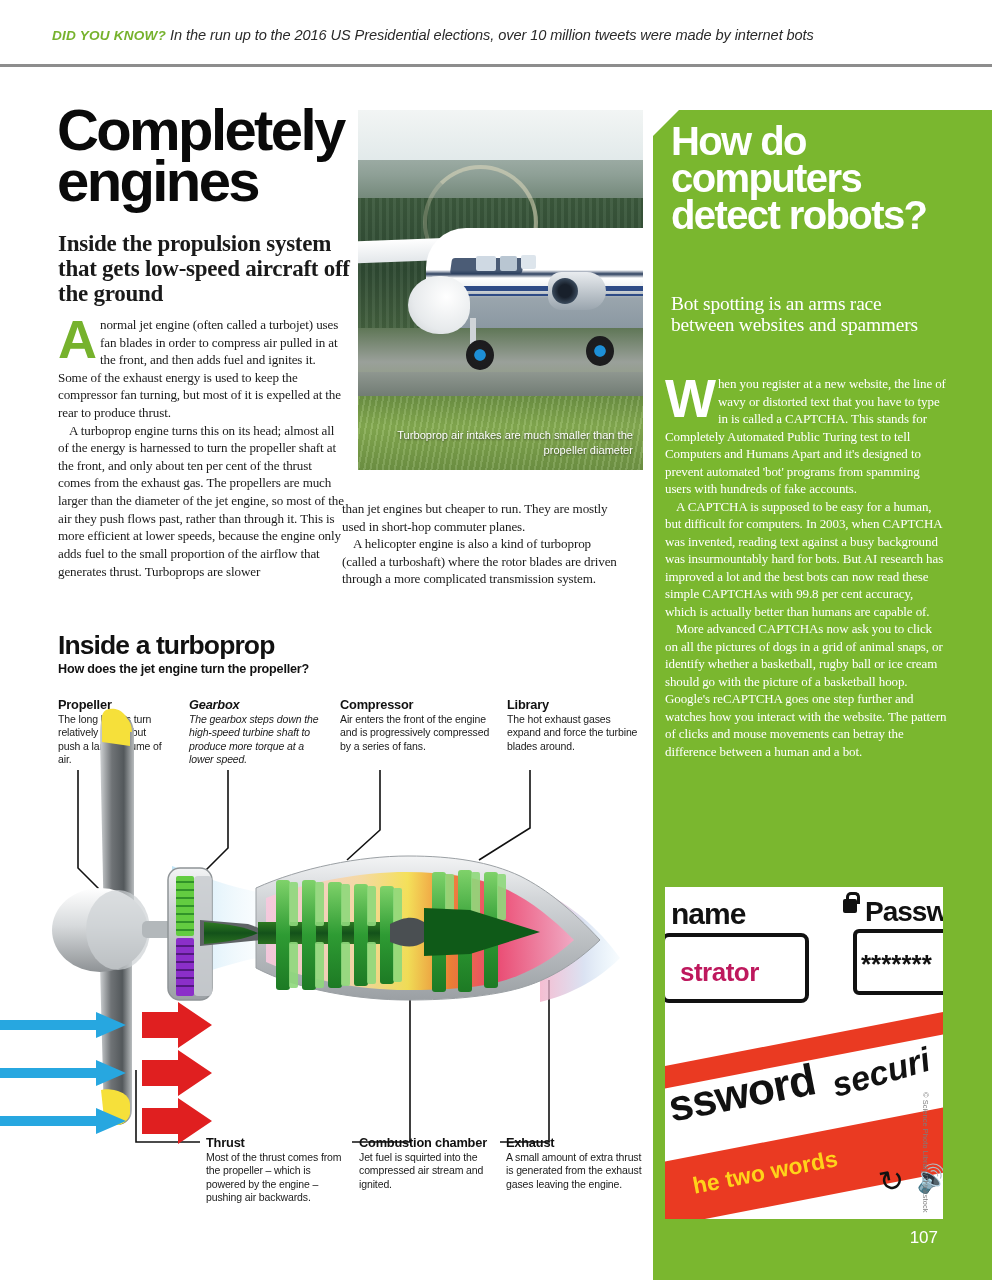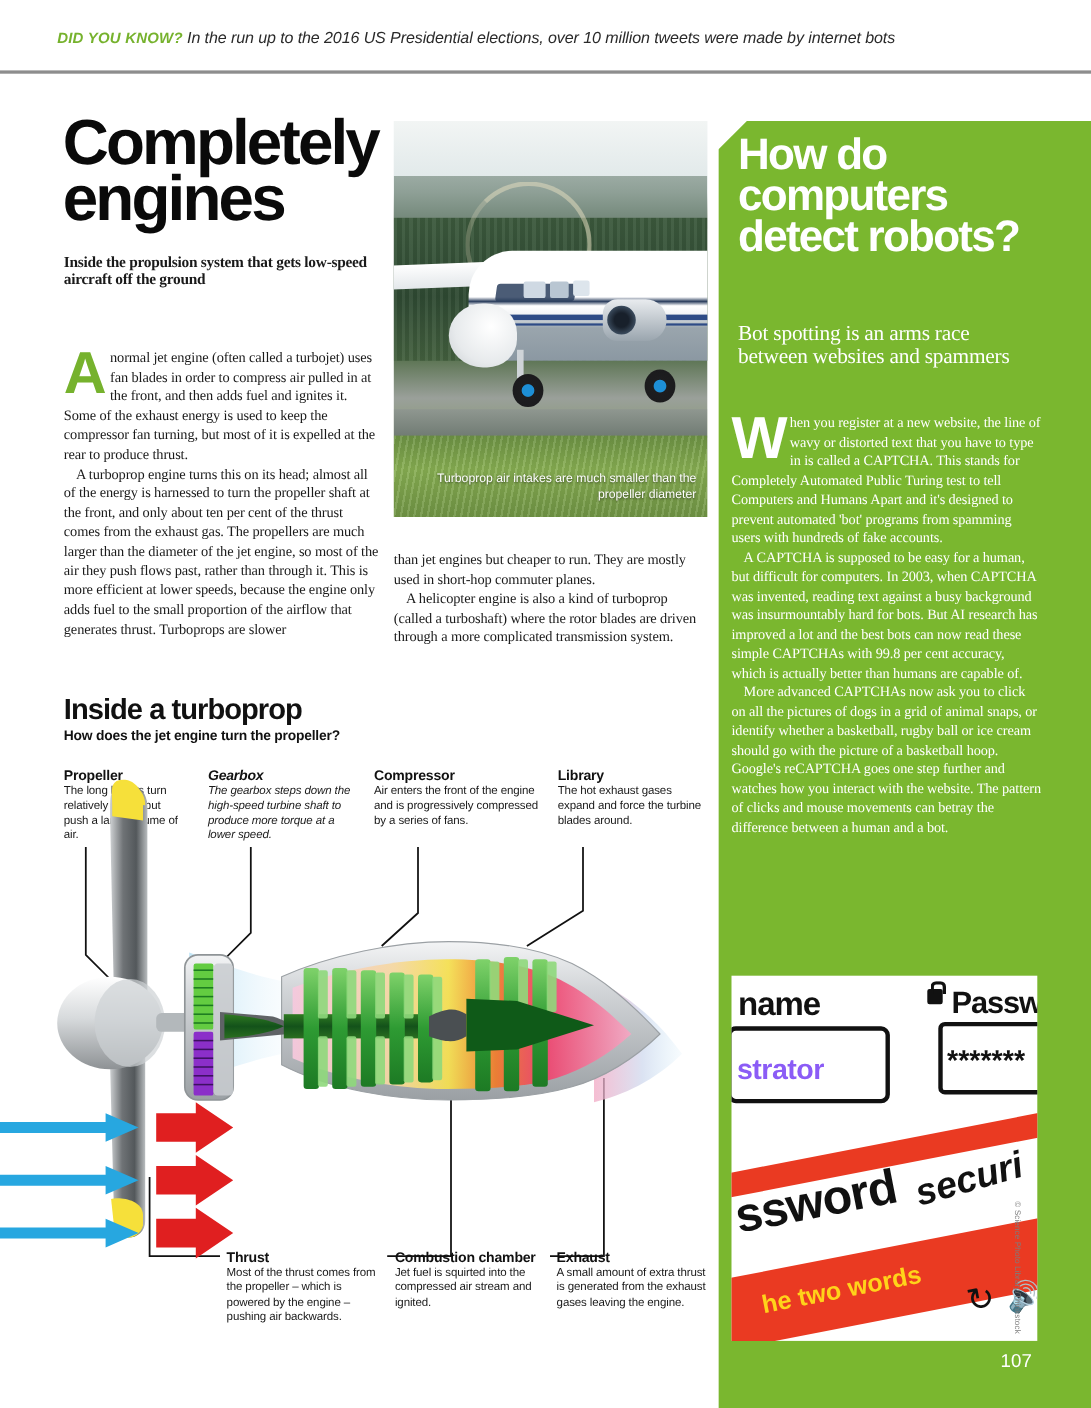--- a/index.html
+++ b/index.html
@@ -49,37 +49,37 @@
     position: absolute; left: 57px; top: 104px; width: 300px;
     font-weight: bold;
     font-size: 58px;
     line-height: 0.88;
     letter-spacing: -2.6px;
     color: #0a0a0a;
   }
   #standfirst {
     position: absolute; left: 58px; top: 232px; width: 292px;
     font-family: "Liberation Serif", serif;
-    font-size: 14px;
+    font-size: 23px;
     line-height: 1.08;
     color: #1a1a1a;
     letter-spacing: -0.25px;
   }
 
   .bodycol {
     position: absolute;
     font-family: "Liberation Serif", serif;
     font-size: 13.1px;
     line-height: 1.345;
     color: #1a1a1a;
     text-align: left;
     letter-spacing: -0.12px;
   }
   #bodycol-1 { left: 58px; top: 316px; width: 288px; }
-  #bodycol-2 { left: 358px; top: 500px; width: 280px; }
+  #bodycol-2 { left: 342px; top: 500px; width: 280px; }
   .bodycol p { margin: 0; }
   .bodycol p.indent { text-indent: 11px; }
 
   #dropcap {
     float: left;
     font-family: "Liberation Sans", sans-serif;
     font-weight: bold;
     font-size: 54px;
     line-height: 0.78;
     color: #76b22d;
@@ -195,21 +195,21 @@
   }
   .cp { position: absolute; }
   #cp-uname { left: 6px; top: 10px; font-size: 30px; font-weight: bold; color:#111; letter-spacing:-1px;}
   #cp-lock { left: 178px; top: 12px; width: 14px; height: 14px;
     background:#111; border-radius: 2px; }
   #cp-lock::before{ content:""; position:absolute; left:3px; top:-7px; width:8px; height:9px;
     border:3px solid #111; border-bottom:none; border-radius:5px 5px 0 0; }
   #cp-pwlabel { left: 200px; top: 9px; font-size: 28px; font-weight:bold; color:#111; letter-spacing:-1px; white-space:nowrap;}
   #cp-box1 { left: -4px; top: 46px; width: 148px; height: 70px;
     border: 4px solid #111; border-radius: 8px; }
-  #cp-val1 { left: 5px; top: 70px; font-size: 26px; font-weight:bold; color:#8b5cf6; letter-spacing:-0.5px;}
+  #cp-val1 { left: 15px; top: 70px; font-size: 26px; font-weight:bold; color:#be185d; letter-spacing:-0.5px;}
   #cp-box2 { left: 188px; top: 42px; width: 110px; height: 66px;
     border: 4px solid #111; border-radius: 6px; }
   #cp-val2 { left: 196px; top: 62px; font-size: 26px; font-weight: bold; color:#111; letter-spacing:0px; white-space:nowrap;}
   #cp-redbar1 { left: -30px; top: 152px; width: 340px; height: 22px;
     background:#ea3a22; transform: rotate(-11deg); }
   #cp-word { left: 4px; top: 195px; font-size: 44px; font-weight: bold; color:#111;
     transform: rotate(-11deg); transform-origin: left center; white-space:nowrap; letter-spacing:-1px;}
   #cp-secur { left: 166px; top: 166px; font-size: 34px; font-weight: bold; color:#111;
     transform: rotate(-16deg); white-space:nowrap; font-style: italic; }
   #cp-redbar2 { left: -30px; top: 246px; width: 360px; height: 64px;

